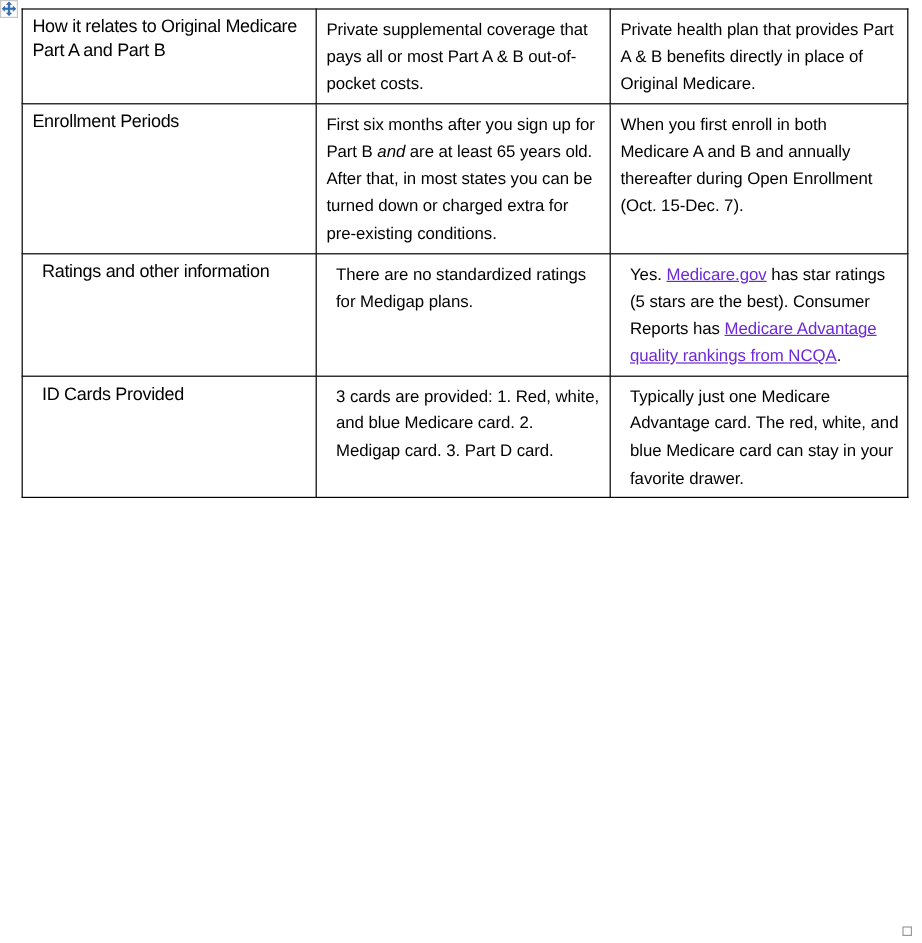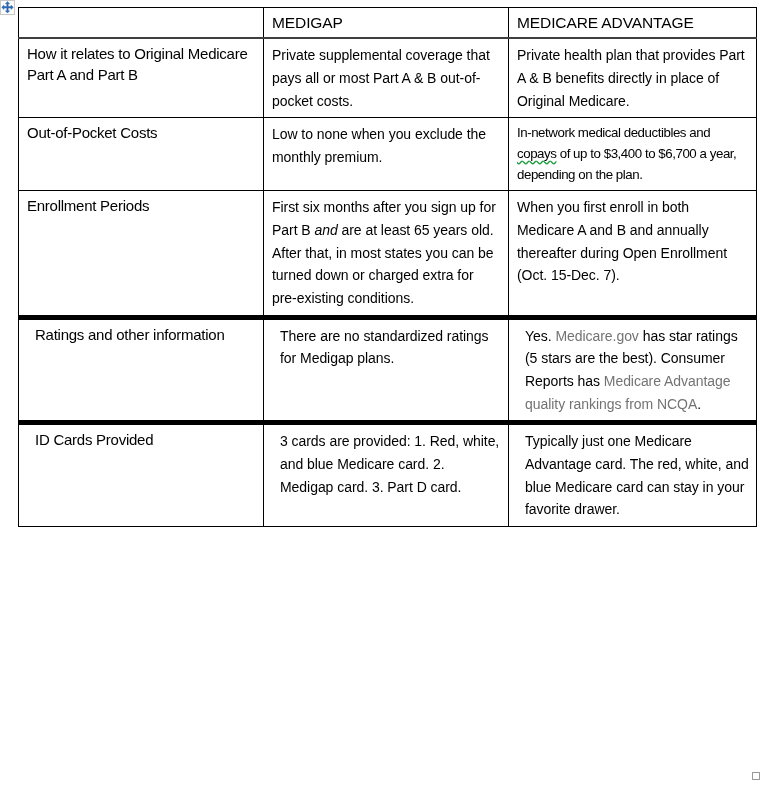--- a/index.html
+++ b/index.html
@@ -51,21 +51,21 @@
     border-collapse: collapse;
     table-layout: fixed;
   }
   #doc-table td {
     border: 1px solid #000000;
     vertical-align: top;
     padding: 5px 7px 5px 8px;
     box-sizing: border-box;
   }
   
-  #doc-table tr.thick-top > td { border-top: 5px solid #000000; padding-left: 16px; }
+  #doc-table tr.thick-top > td { border-top: 1px solid #000000; padding-left: 16px; }
   #doc-table tr.thick-bottom > td { border-bottom: 2px solid #3f3f3f; }
 
   col.c-label { width: 245px; }
   col.c-medigap { width: 245px; }
   col.c-advantage { width: 248px; }
 
   
   .hdr {
     font-size: 15.5px;
     line-height: 1.25;
@@ -89,21 +89,22 @@
     line-height: 1.55;
     letter-spacing: -0.45px;
   }
   .body.narrow {
     letter-spacing: -0.35px;
   }
 
   em.it { font-style: italic; }
 
   a.doclink {
-    color: #737373;
+    color: #6d28d9;
+    text-decoration: underline;
     cursor: pointer;
   }
 
   
   .spell {
     text-decoration: underline wavy #1f9f3f;
     text-decoration-skip-ink: none;
     text-underline-offset: 2px;
   }
   .spell-blank {
@@ -137,38 +138,28 @@
 <div id="resize-handle"></div>
 
 <table id="doc-table">
   <colgroup>
     <col class="c-label">
     <col class="c-medigap">
     <col class="c-advantage">
   </colgroup>
   <tbody>
 
-    <tr class="r-head thick-bottom">
-      <td class="hdr"></td>
-      <td class="hdr">MEDIGAP</td>
-      <td class="hdr">MEDICARE ADVANTAGE</td>
-    </tr>
 
     <tr class="r-how">
       <td class="label">How it relates to Original Medicare Part A and Part B</td>
       <td class="body">Private supplemental coverage that pays all or most Part A &amp; B out-of-pocket costs.</td>
       <td class="body">Private health plan that provides Part A &amp; B benefits directly in place of Original Medicare.</td>
     </tr>
 
 
-    <tr class="r-oop">
-      <td class="label">Out-of-Pocket Costs</td>
-      <td class="body">Low to none when you exclude the monthly premium.</td>
-      <td class="body tight"><span>In-network medical deductibles and </span><span class="spell-blank"></span><span class="spell">copays</span><span> of up to $3,400 to $6,700 a year, depending on the plan.</span></td>
-    </tr>
 
 
     <tr class="r-enroll">
       <td class="label">Enrollment Periods</td>
       <td class="body"><span>First six months after you sign up for Part B </span><em class="it">and</em><span> are at least 65 years old. After that, in most states you can be turned down or charged extra for pre-existing conditions.</span></td>
       <td class="body">When you first enroll in both Medicare A and B and annually thereafter during Open Enrollment (Oct. 15-Dec. 7).</td>
     </tr>
 
 
     <tr class="r-ratings thick-top">

